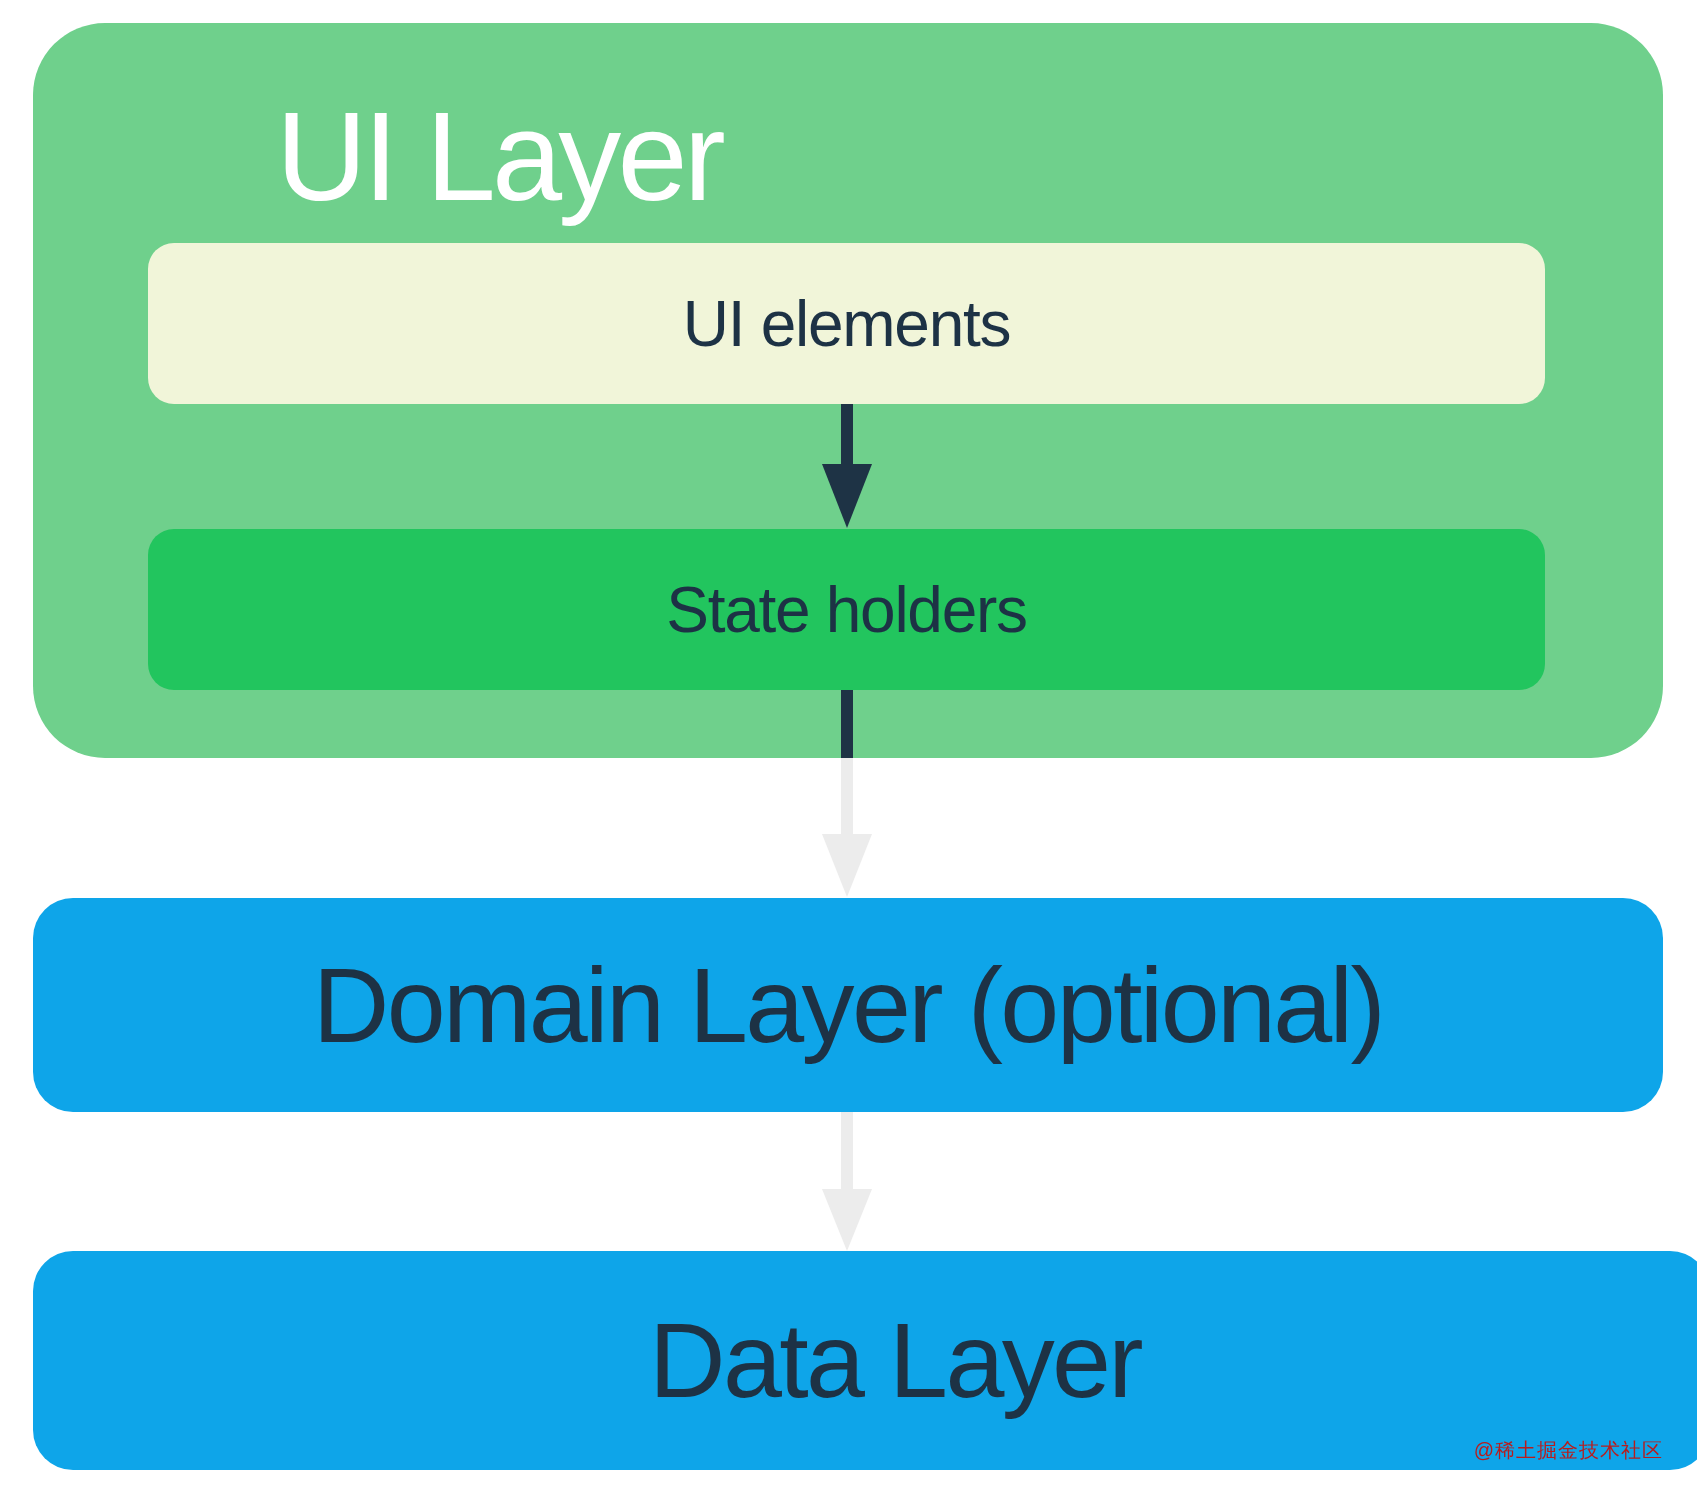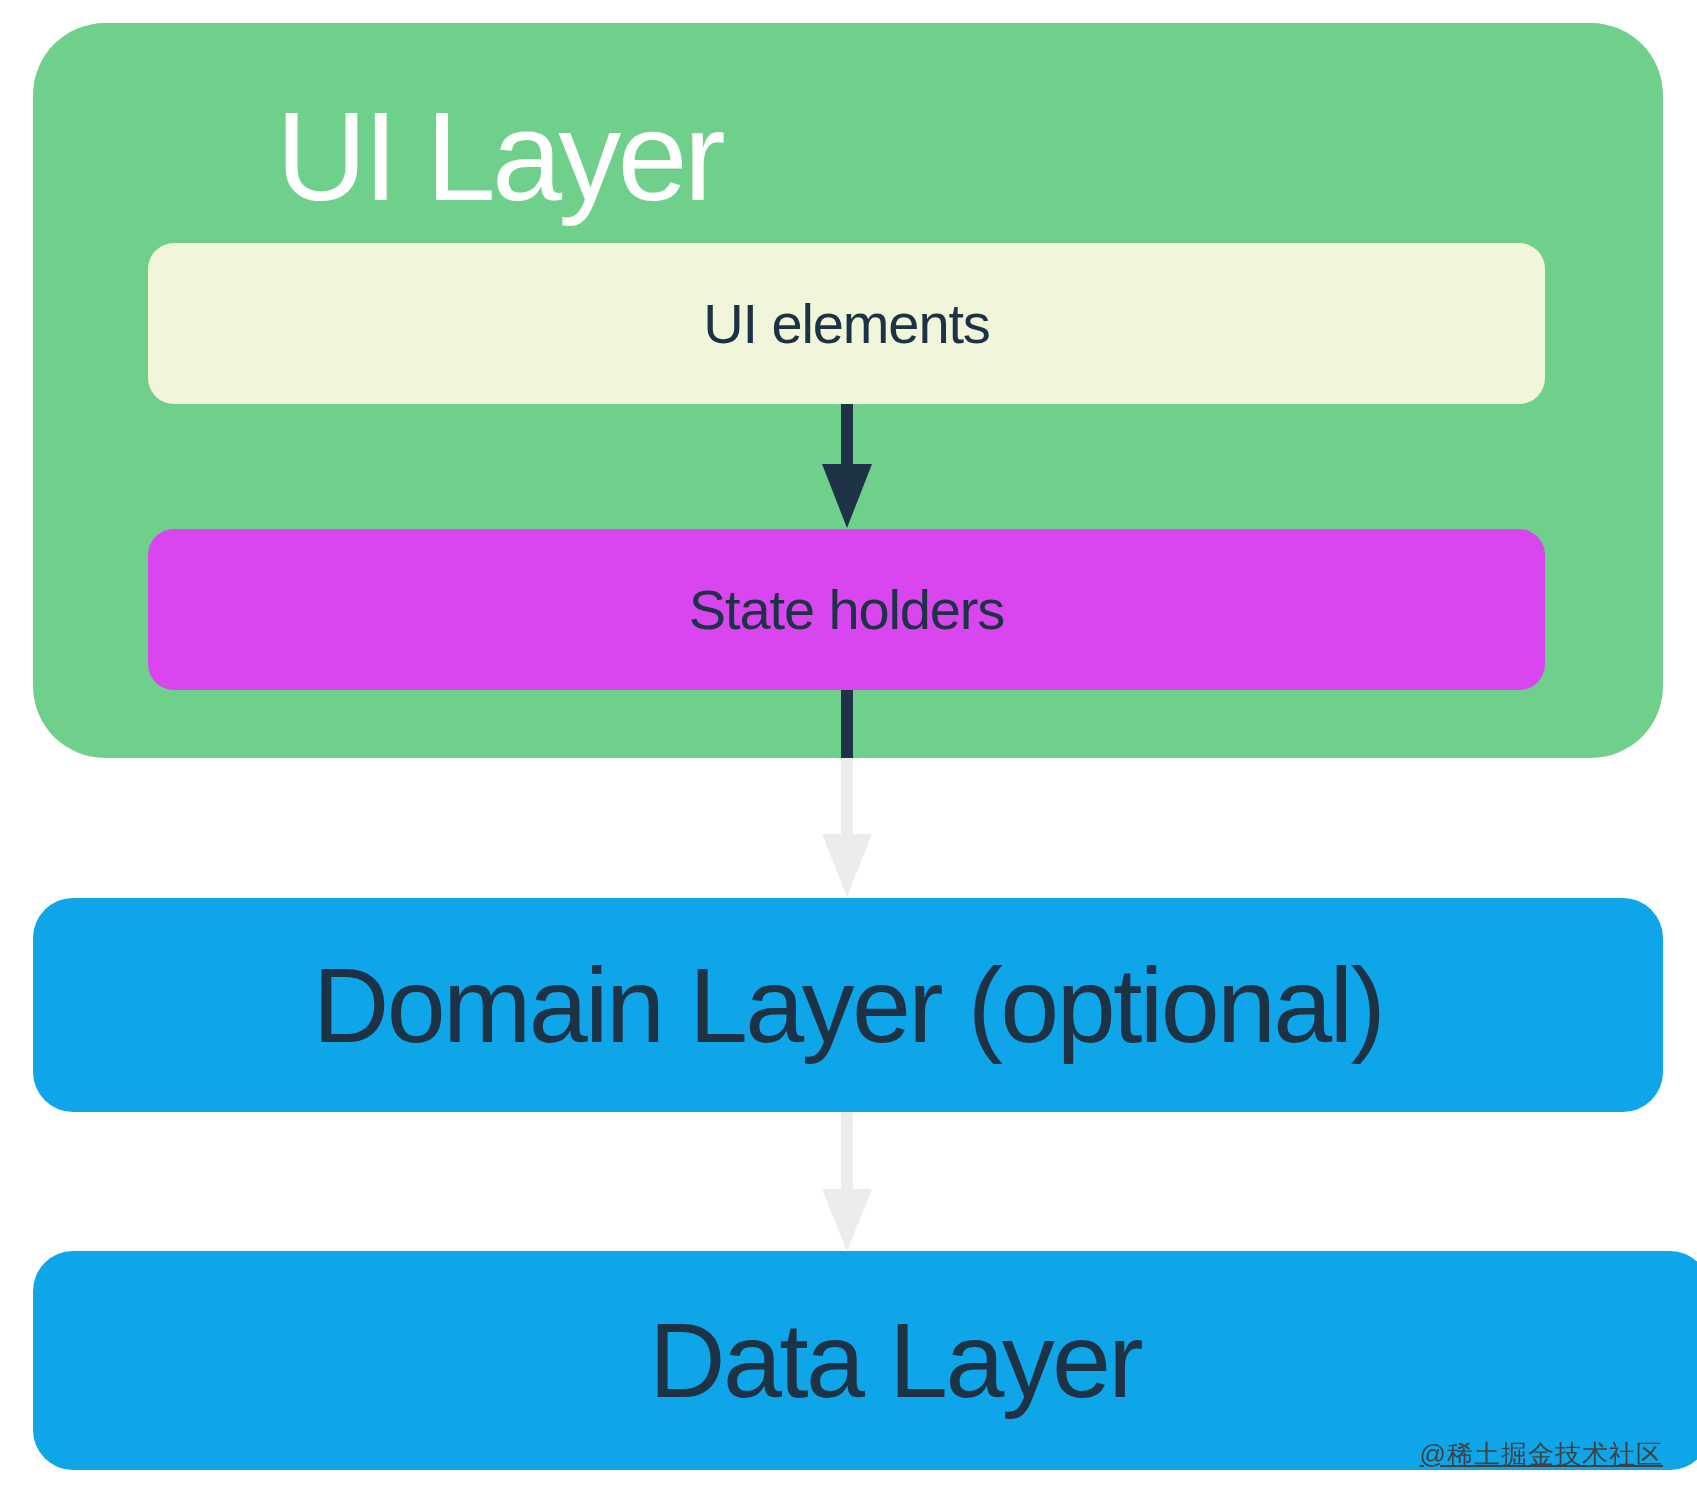--- a/index.html
+++ b/index.html
@@ -41,34 +41,34 @@
 
   
   .inner-bar {
     position: absolute;
     left: 148px;
     width: 1397px;
     border-radius: 26px;
     display: flex;
     align-items: center;
     justify-content: center;
-    font-size: 56px;
+    font-size: 64px;
     letter-spacing: -0.02em;
     color: #1D3245;
     white-space: nowrap;
   }
   .ui-elements-box {
     top: 243px;
     height: 161px;
     background: #F1F5D9;
   }
   .state-holders-box {
     top: 529px;
     height: 161px;
-    background: #d946ef;
+    background: #22c55e;
   }
 
   
   .gray-layer-box {
     position: absolute;
     left: 33px;
     width: 1630px;
     background: #0ea5e9;
     border-radius: 40px;
     display: flex;
@@ -114,25 +114,24 @@
   .head-2   { top: 834px; border-top: 63px solid #ECECEC; }
 
   .shaft-3 { top: 1112px; height: 77px; }
   .head-3  { top: 1189px; border-top: 62px solid #ECECEC; }
 
   
   .watermark {
     position: absolute;
     right: 34px;
     top: 1437px;
-    font-size: 26px;
-    color: #404040;
+    font-size: 20px;
+    color: #b91c1c;
     letter-spacing: 1px;
     white-space: nowrap;
-    text-decoration: underline;
   }
 </style>
 </head>
 <body>
 
 <div class="canvas">
 
   <div class="ui-layer-box">
     <div class="ui-layer-title">UI Layer</div>
   </div>

